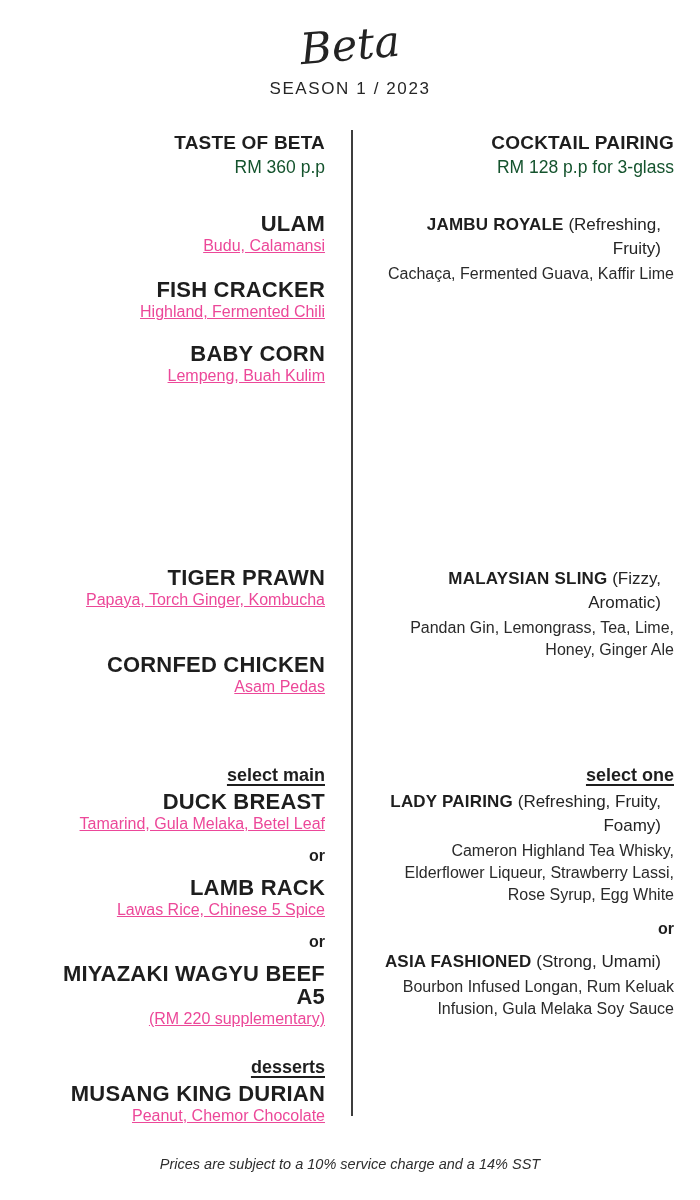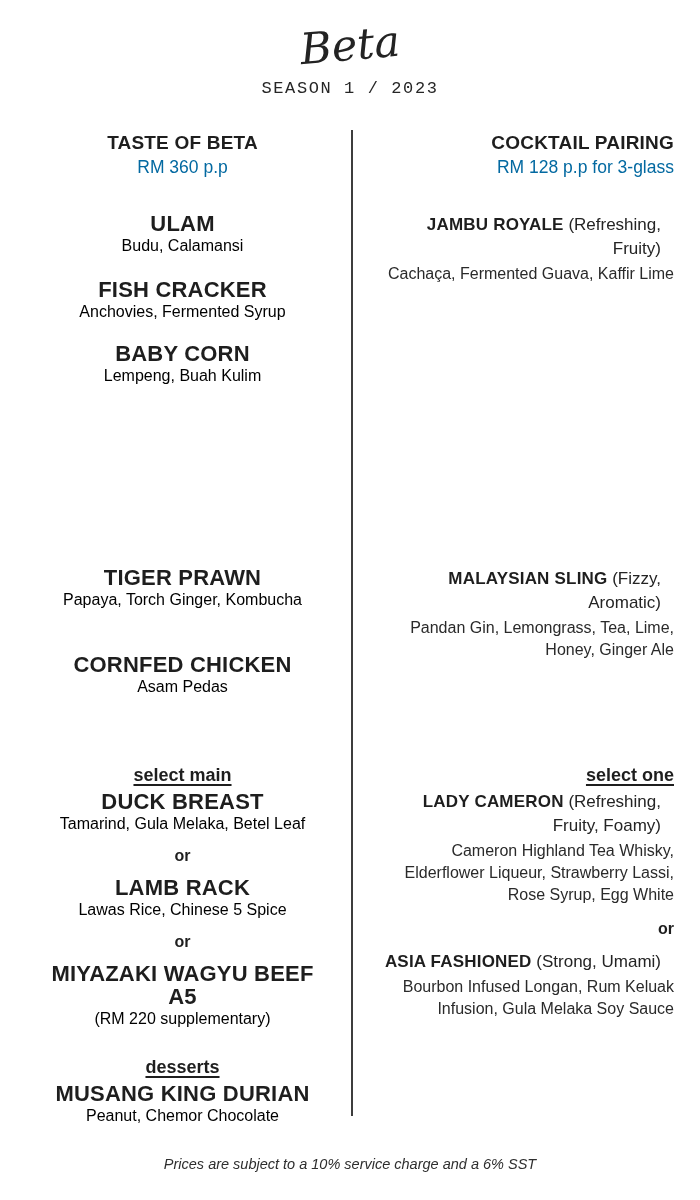--- a/index.html
+++ b/index.html
@@ -9,34 +9,34 @@
     background:#ffffff;
     font-family:"Liberation Sans","DejaVu Sans",sans-serif;
     color:#1e1e1e;
     overflow:hidden;
   }
   
   .logo-wrap{position:absolute;top:14px;left:0;width:700px;text-align:center;}
   .season{
     position:absolute;top:79px;left:0;width:700px;
     text-align:center;font-size:17px;font-weight:500;
-    letter-spacing:1.6px;color:#262626;font-family:Liberation Mono, monospace;
+    letter-spacing:1.6px;color:#262626;
   }
   
   .divider{
     position:absolute;left:351px;top:130px;
     width:1.5px;height:986px;background:#3d3d3d;
   }
   
-  .lblock{position:absolute;left:40px;width:285px;text-align:center;}
+  .lblock{position:absolute;left:40px;width:285px;text-align:right;}
   .rblock{position:absolute;left:377px;width:297px;text-align:right;}
   .col-title{font-size:19px;font-weight:700;line-height:25px;letter-spacing:.2px;}
-  .col-price{font-size:17.5px;line-height:25px;color:#0369a1;}
+  .col-price{font-size:17.5px;line-height:25px;color:#14532d;}
   .item-name{font-size:22px;font-weight:700;line-height:23px;letter-spacing:.2px;}
-  .item-desc{font-size:16px;line-height:22px;color:#000000;}
+  .item-desc{font-size:16px;line-height:22px;color:#ec4899;text-decoration:underline;}
   .prewrap{white-space:pre-line;}
   .section-label{
     font-size:18px;font-weight:600;line-height:22px;
     text-decoration:underline;text-underline-offset:3px;
     text-decoration-thickness:1.5px;margin-bottom:4px;
   }
   .or-sep{font-size:16px;font-weight:700;line-height:22px;margin:10px 0 9px 0;}
   .cocktail-line{font-size:17px;line-height:24px;max-width:284px;}
   .cocktail-line .cname{font-weight:700;letter-spacing:.2px;}
   .cocktail-line .ctags{font-weight:400;color:#242424;}
@@ -66,21 +66,21 @@
     <div class="col-price">RM 360 p.p</div>
   </div>
 
   <div class="lblock" style="top:212px">
     <div class="item-name">ULAM</div>
     <div class="item-desc">Budu, Calamansi</div>
   </div>
 
   <div class="lblock" style="top:278px">
     <div class="item-name">FISH CRACKER</div>
-    <div class="item-desc">Anchovies, Fermented Syrup</div>
+    <div class="item-desc">Highland, Fermented Chili</div>
   </div>
 
   <div class="lblock" style="top:342px">
     <div class="item-name">BABY CORN</div>
     <div class="item-desc">Lempeng, Buah Kulim</div>
   </div>
 
 
   <div class="lblock" style="top:653px">
     <div class="item-name">CORNFED CHICKEN</div>
@@ -120,22 +120,22 @@
     <div class="cocktail-desc mt2">Cachaça, Fermented Guava, Kaffir Lime</div>
   </div>
 
   <div class="rblock" style="top:567px">
     <div class="cocktail-line"><span class="cname">MALAYSIAN SLING</span> <span class="ctags">(Fizzy, Aromatic)</span></div>
     <div class="cocktail-desc mt2">Pandan Gin, Lemongrass, Tea, Lime, Honey, Ginger Ale</div>
   </div>
 
   <div class="rblock" style="top:764px">
     <div class="section-label">select one</div>
-    <div class="cocktail-line"><span class="cname">LADY CAMERON</span> <span class="ctags">(Refreshing, Fruity, Foamy)</span></div>
+    <div class="cocktail-line"><span class="cname">LADY PAIRING</span> <span class="ctags">(Refreshing, Fruity, Foamy)</span></div>
     <div class="cocktail-desc mt2">Cameron Highland Tea Whisky, Elderflower Liqueur, Strawberry Lassi, Rose Syrup, Egg White</div>
     <div class="or-sep" style="margin:12px 0 10px 0">or</div>
     <div class="cocktail-line"><span class="cname">ASIA FASHIONED</span> <span class="ctags">(Strong, Umami)</span></div>
     <div class="cocktail-desc mt2">Bourbon Infused Longan, Rum Keluak Infusion, Gula Melaka Soy Sauce</div>
   </div>
 
-  <div class="footer">Prices are subject to a 10% service charge and a 6% SST</div>
+  <div class="footer">Prices are subject to a 10% service charge and a 14% SST</div>
 
 </div>
 
 </body></html>

